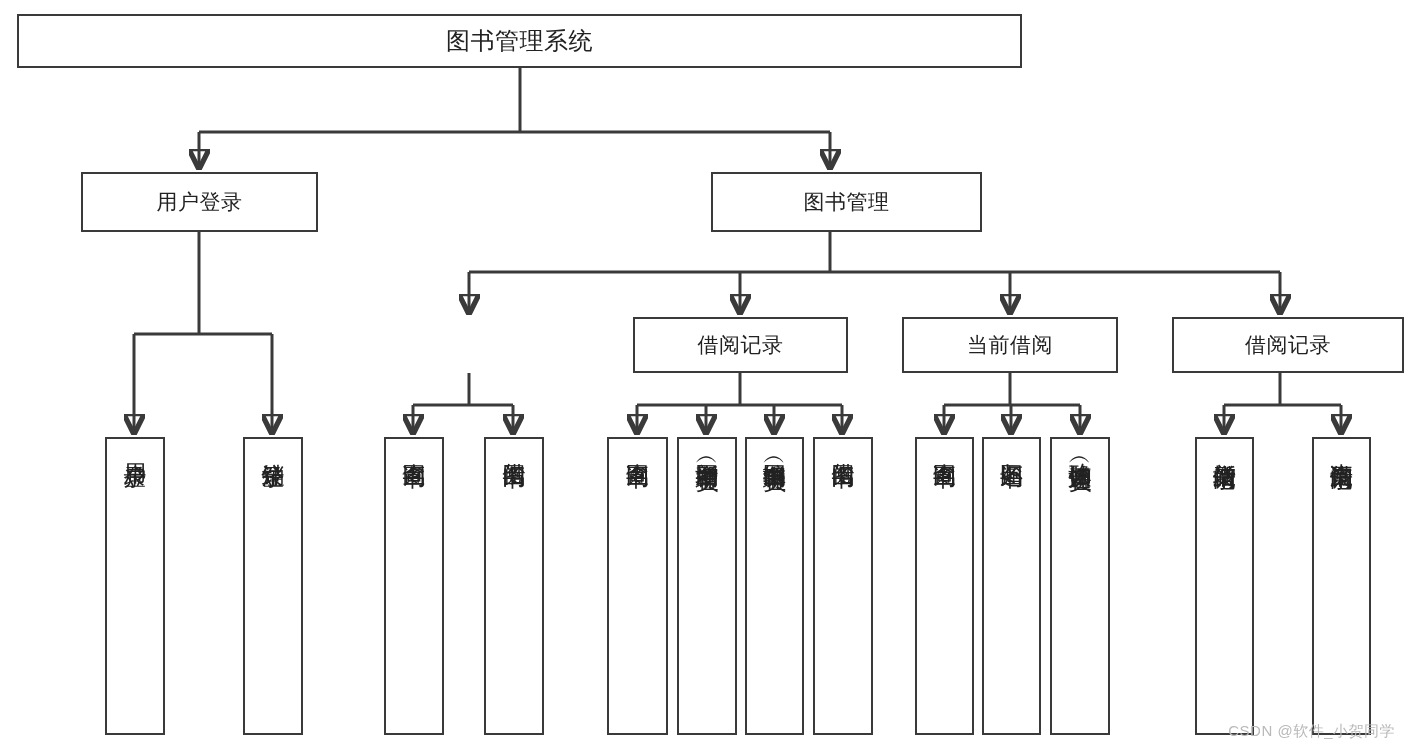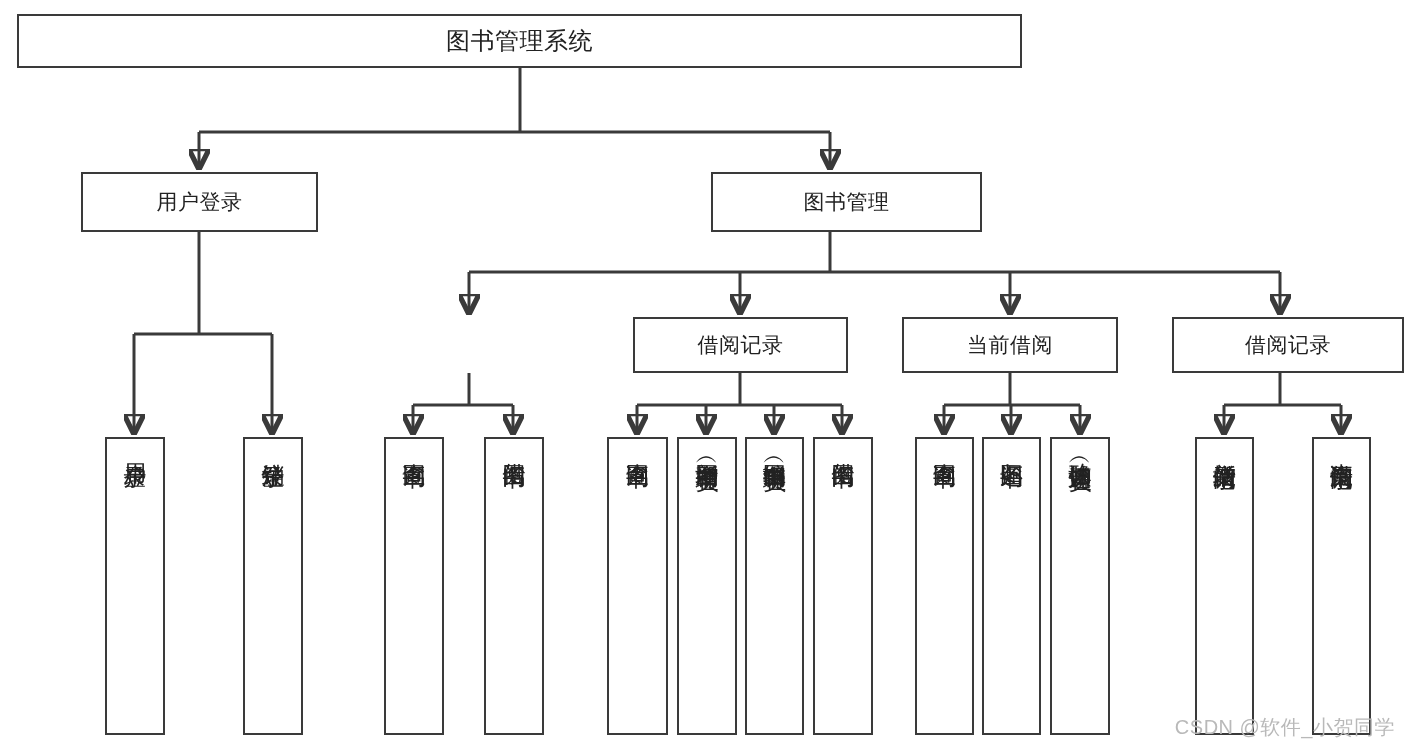--- a/index.html
+++ b/index.html
@@ -44,21 +44,21 @@
     letter-spacing:1px;
     white-space:nowrap;
   }
 
   svg.links{position:absolute;left:0;top:0;width:1405px;height:747px;pointer-events:none;}
   svg.links line, svg.links path{stroke:#3a3a3a;stroke-width:3;fill:none;}
 
   #watermark{
     position:absolute;
     right:10px;bottom:6px;
-    font-size:20px;
+    font-size:15px;
     color:#b9b9b9;
     letter-spacing:0.5px;
     white-space:nowrap;
   }
 </style>
 </head>
 <body>
 
 <div id="diagram">
 

